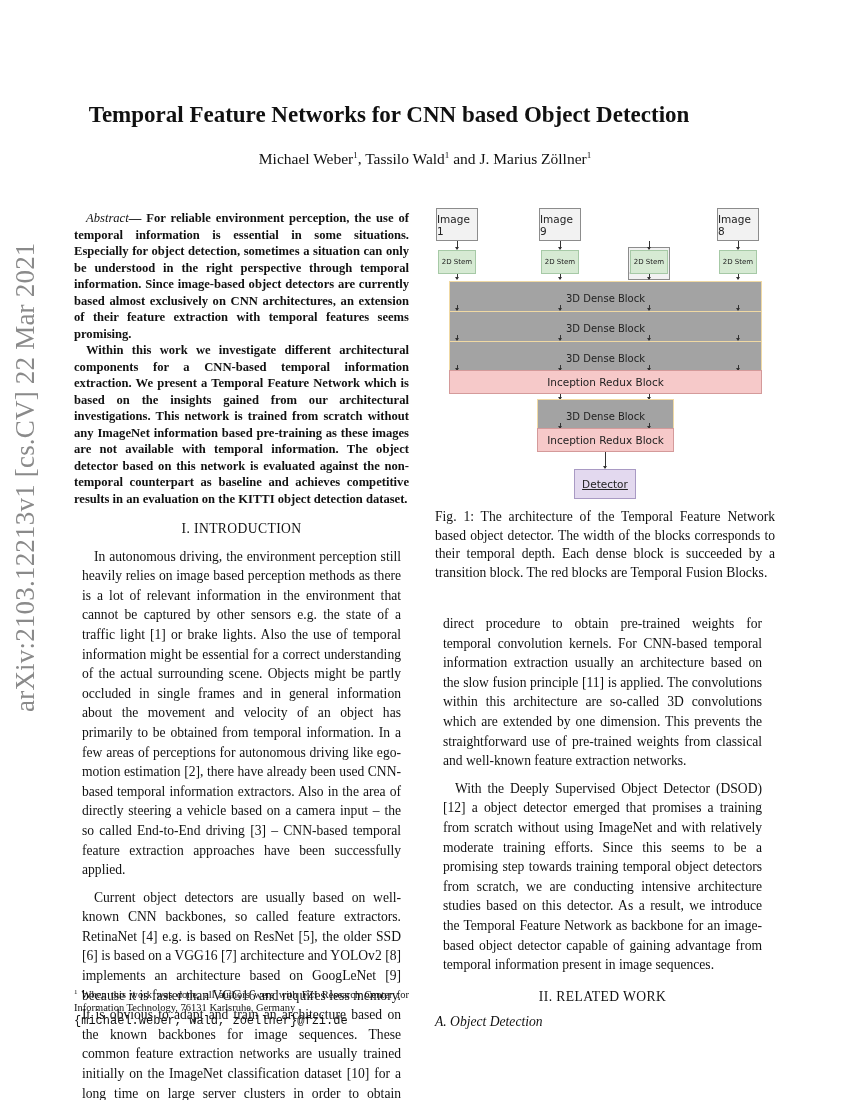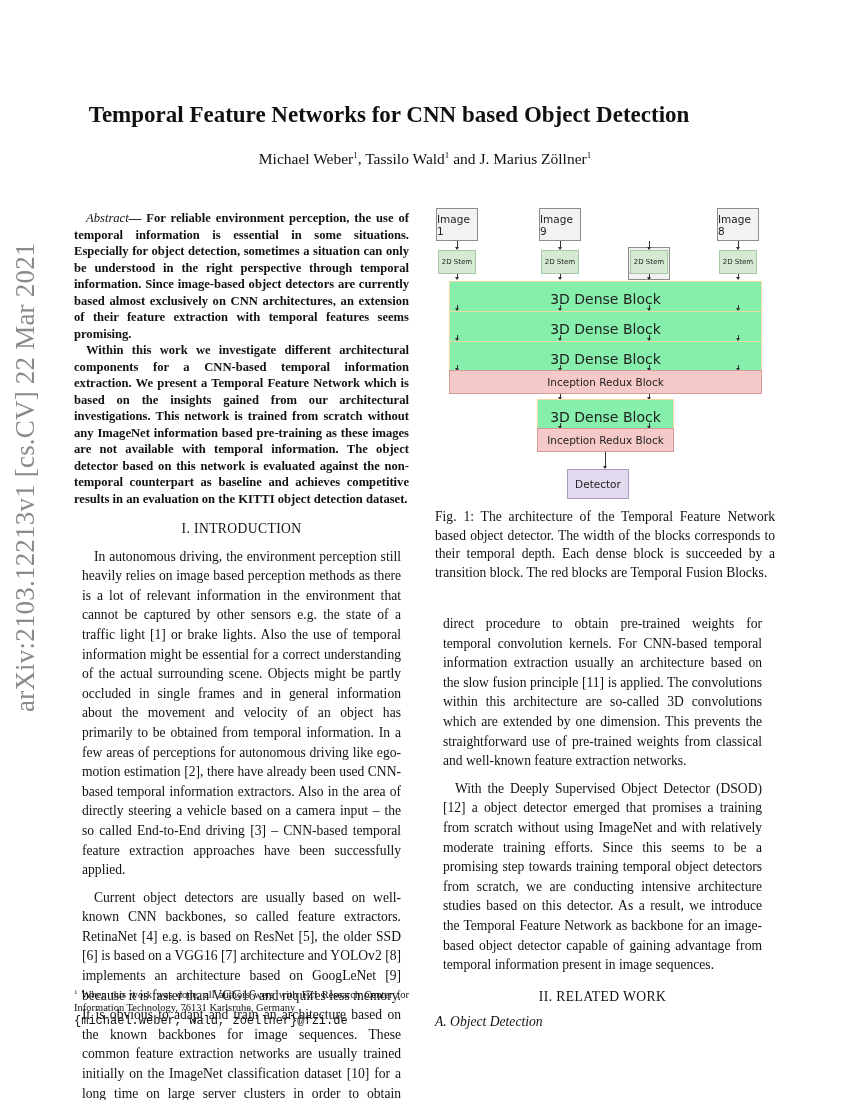--- a/index.html
+++ b/index.html
@@ -22,21 +22,21 @@
   .subsec { font-style:italic; text-indent:0; margin:2px 0 3px 0; }
   .foot { position:absolute; left:74px; top:985px; width:335px; font-size:10.5px; line-height:13px; text-align:justify; }
   .foot .mono { font-family:"Liberation Mono","DejaVu Sans Mono",monospace; font-size:12px; }
   .foot sup { font-size:7px; }
   
   .diagram { position:absolute; left:435px; top:205px; width:340px; height:300px;
              font-family:"DejaVu Sans","Liberation Sans",sans-serif; }
   .blk { position:absolute; box-sizing:border-box; display:flex; align-items:center; justify-content:center; color:#222; }
   .img { border:1px solid #8c8c8c; background:#f2f2f2; font-size:10.5px; width:42px; height:33px; top:3px; }
   .stem { border:1px solid #a6c9a6; background:#d6ead3; font-size:7px; width:38px; height:24px; top:45px; }
-  .dense { border:1px solid #f0d9a3; background:#86efac; font-size:14px; height:35px; }
+  .dense { border:1px solid #f0d9a3; background:#a3a3a3; font-size:10px; height:35px; }
   .redux { border:1px solid #d49a9a; background:#f6c9c9; font-size:10.5px; height:24px; }
   .det { border:1px solid #a99ac4; background:#e3d9ef; font-size:10.5px; width:62px; height:30px; }
   .arr { position:absolute; width:1px; background:#333; }
   .arr::after { content:""; position:absolute; left:-2px; bottom:-1px; border-left:2.5px solid transparent;
                 border-right:2.5px solid transparent; border-top:3px solid #333; }
   .caption { position:absolute; left:435px; top:508px; width:340px; font-size:13.6px; line-height:18.6px; text-align:justify; }
 </style>
 </head>
 <body>
 
@@ -114,21 +114,21 @@
 
   <div class="blk dense" style="left:102px;width:137px;top:194px;">3D Dense Block</div>
 
   <div class="arr" style="left:125px;top:218px;height:5px;"></div>
   <div class="arr" style="left:214px;top:218px;height:5px;"></div>
 
   <div class="blk redux" style="left:102px;width:137px;top:223px;">Inception Redux Block</div>
 
   <div class="arr" style="left:170px;top:247px;height:16px;"></div>
 
-  <div class="blk det" style="left:132px;top:264px;">Detector</div>
+  <div class="blk det" style="left:139px;top:264px;text-decoration:underline;">Detector</div>
 </div>
 
 <div class="caption">Fig. 1: The architecture of the Temporal Feature Network based object detector. The width of the blocks corresponds to their temporal depth. Each dense block is succeeded by a transition block. The red blocks are Temporal Fusion Blocks.</div>
 
 <div class="col right" style="top:606px;">
   <p style="text-indent:0;">direct procedure to obtain pre-trained weights for temporal convolution kernels. For CNN-based temporal information extraction usually an architecture based on the slow fusion principle [11] is applied. The convolutions within this architecture are so-called 3D convolutions which are extended by one dimension. This prevents the straightforward use of pre-trained weights from classical and well-known feature extraction networks.</p>
   <p>With the Deeply Supervised Object Detector (DSOD) [12] a object detector emerged that promises a training from scratch without using ImageNet and with relatively moderate training efforts. Since this seems to be a promising step towards training temporal object detectors from scratch, we are conducting intensive architecture studies based on this detector. As a result, we introduce the Temporal Feature Network as backbone for an image-based object detector capable of gaining advantage from temporal information present in image sequences.</p>
   <div class="sec">II. RELATED WORK</div>
   <p class="subsec">A. Object Detection</p>
 </div>

